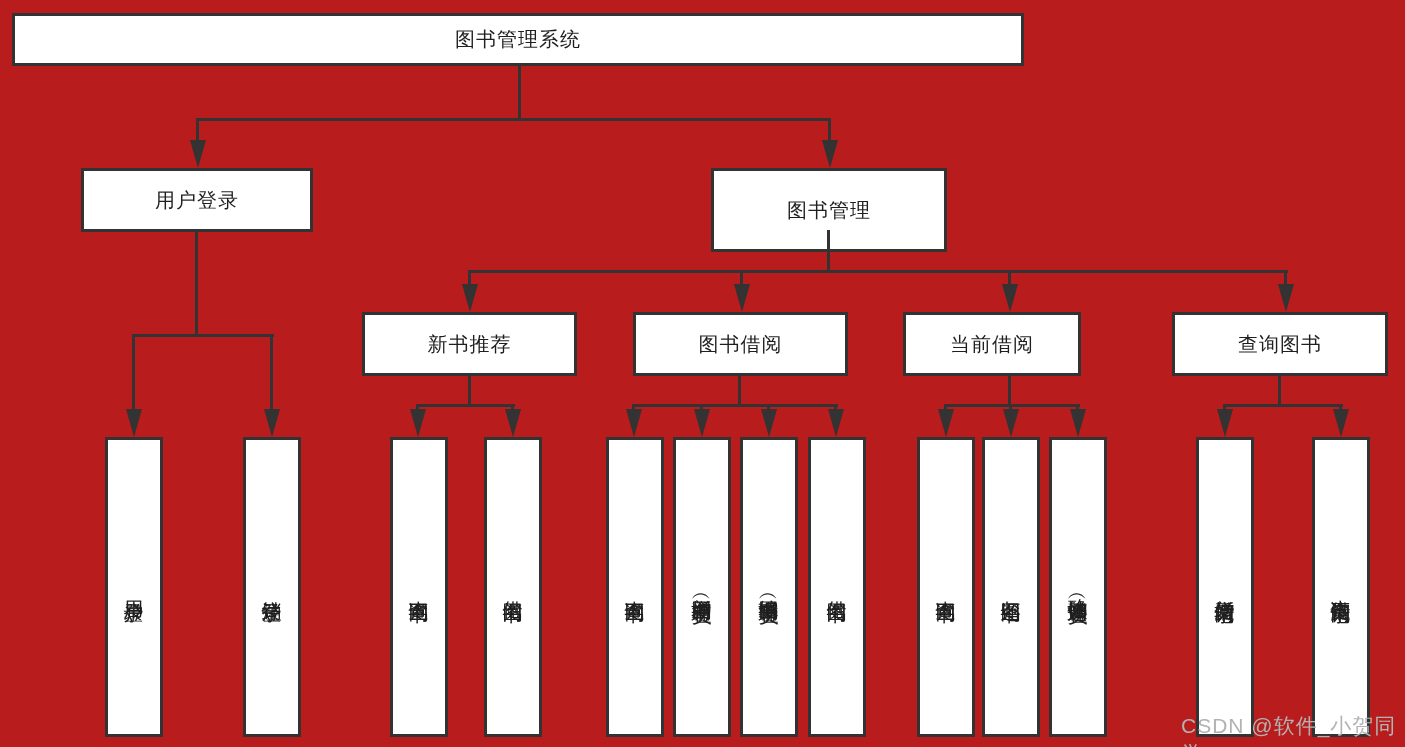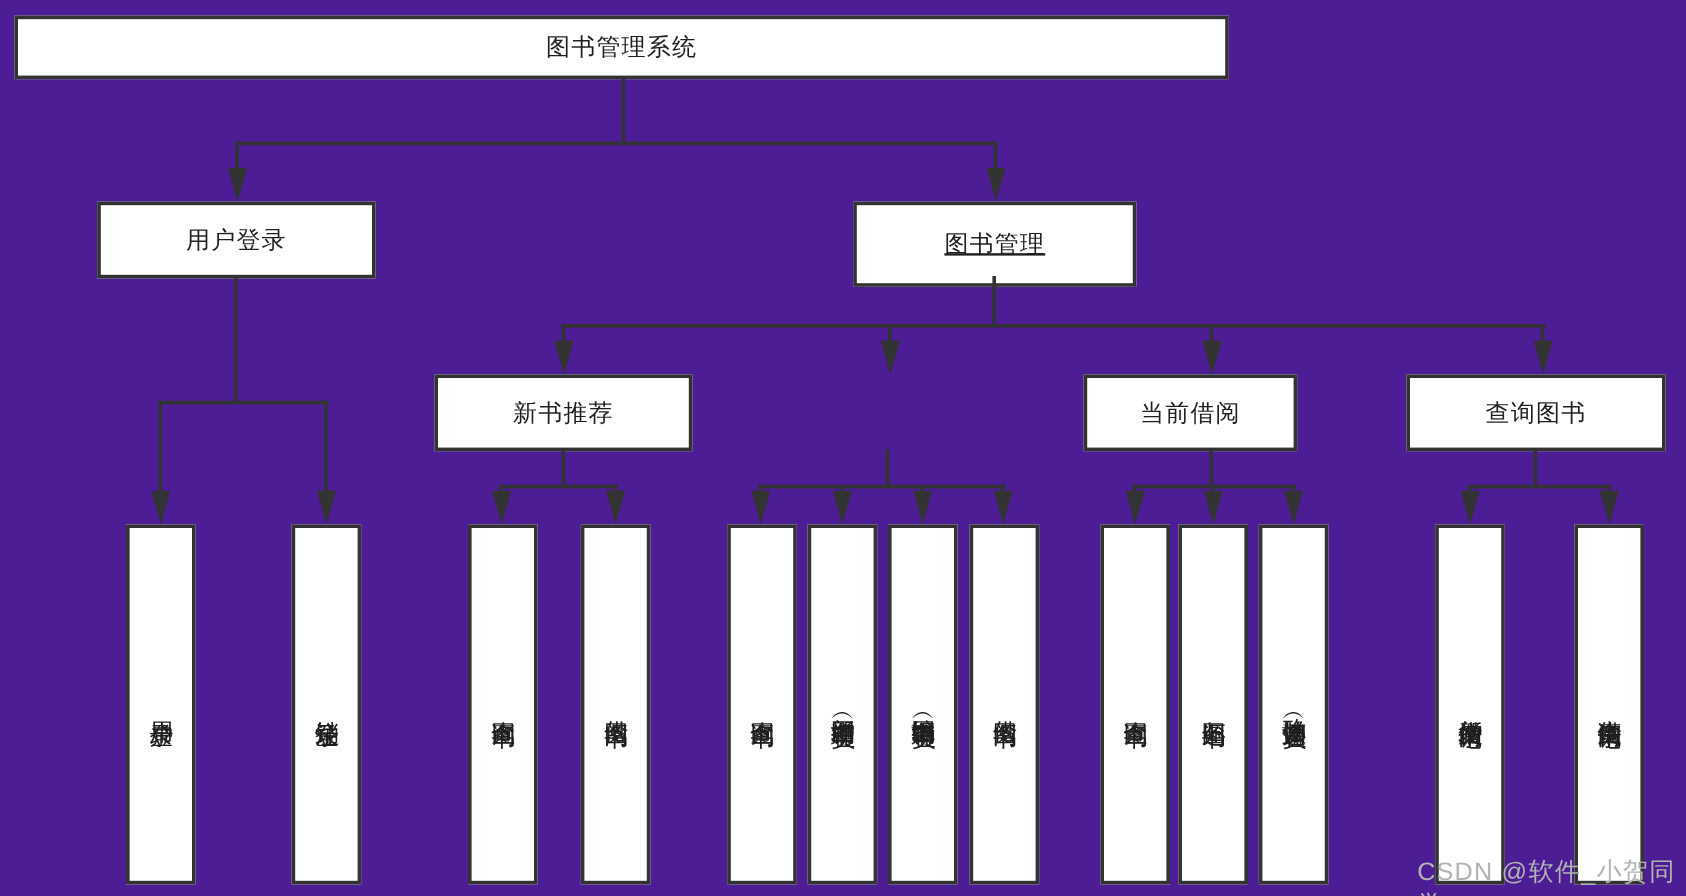--- a/index.html
+++ b/index.html
@@ -1,16 +1,16 @@
 <!DOCTYPE html>
 <html><head>
 <meta charset="utf-8">
 <style>
   html,body{margin:0;padding:0;background:#fff;}
-  .canvas{position:relative;width:1405px;height:747px;background:#4c1d95;overflow:hidden;
+  .canvas{position:relative;width:1405px;height:747px;background:#b91c1c;overflow:hidden;
           font-family:"Liberation Sans","DejaVu Sans",sans-serif;color:#1f1f1f;}
   .box{position:absolute;background:#fff;border:3px solid #333;box-sizing:border-box;
        display:flex;align-items:center;justify-content:center;}
   .box span{font-size:20px;letter-spacing:1px;color:#1f1f1f;}
   .leaf{top:437px;height:300px;width:58px;}
   .vtext{writing-mode:vertical-rl;text-orientation:mixed;font-size:19px;
          letter-spacing:10px;line-height:1;white-space:nowrap;}
   .hline{position:absolute;height:3px;background:#333;}
   .vline{position:absolute;width:3px;background:#333;}
   .ahead{position:absolute;width:0;height:0;
@@ -30,21 +30,21 @@
   <div class="vline" style="left:518px;top:64px;height:56px;"></div>
   <div class="hline" style="left:197px;top:118px;width:634px;"></div>
   <div class="vline" style="left:196px;top:118px;height:26px;"></div>
   <div class="ahead" style="left:190px;top:140px;"></div>
   <div class="vline" style="left:828px;top:118px;height:26px;"></div>
   <div class="ahead" style="left:822px;top:140px;"></div>
 
   <div class="box" style="left:81px;top:168px;width:232px;height:64px;">
     <span>用户登录</span>
   </div>
-  <div class="box" style="left:711px;top:168px;width:236px;height:71px;text-decoration:underline;">
+  <div class="box" style="left:711px;top:168px;width:236px;height:84px;">
     <span>图书管理</span>
   </div>
 
   <div class="vline" style="left:195px;top:230px;height:106px;"></div>
   <div class="hline" style="left:132px;top:334px;width:142px;"></div>
   <div class="vline" style="left:132px;top:334px;height:78px;"></div>
   <div class="ahead" style="left:126px;top:409px;"></div>
   <div class="vline" style="left:270px;top:334px;height:78px;"></div>
   <div class="ahead" style="left:264px;top:409px;"></div>
 
@@ -54,20 +54,23 @@
   <div class="ahead" style="left:462px;top:284px;"></div>
   <div class="vline" style="left:740px;top:270px;height:17px;"></div>
   <div class="ahead" style="left:734px;top:284px;"></div>
   <div class="vline" style="left:1008px;top:270px;height:17px;"></div>
   <div class="ahead" style="left:1002px;top:284px;"></div>
   <div class="vline" style="left:1284px;top:270px;height:17px;"></div>
   <div class="ahead" style="left:1278px;top:284px;"></div>
 
   <div class="box" style="left:362px;top:312px;width:215px;height:64px;">
     <span>新书推荐</span>
+  </div>
+  <div class="box" style="left:633px;top:312px;width:215px;height:64px;">
+    <span>图书借阅</span>
   </div>
   <div class="box" style="left:903px;top:312px;width:178px;height:64px;">
     <span>当前借阅</span>
   </div>
   <div class="box" style="left:1172px;top:312px;width:216px;height:64px;">
     <span>查询图书</span>
   </div>
 
   <div class="vline" style="left:468px;top:374px;height:32px;"></div>
   <div class="hline" style="left:416px;top:404px;width:99px;"></div>

